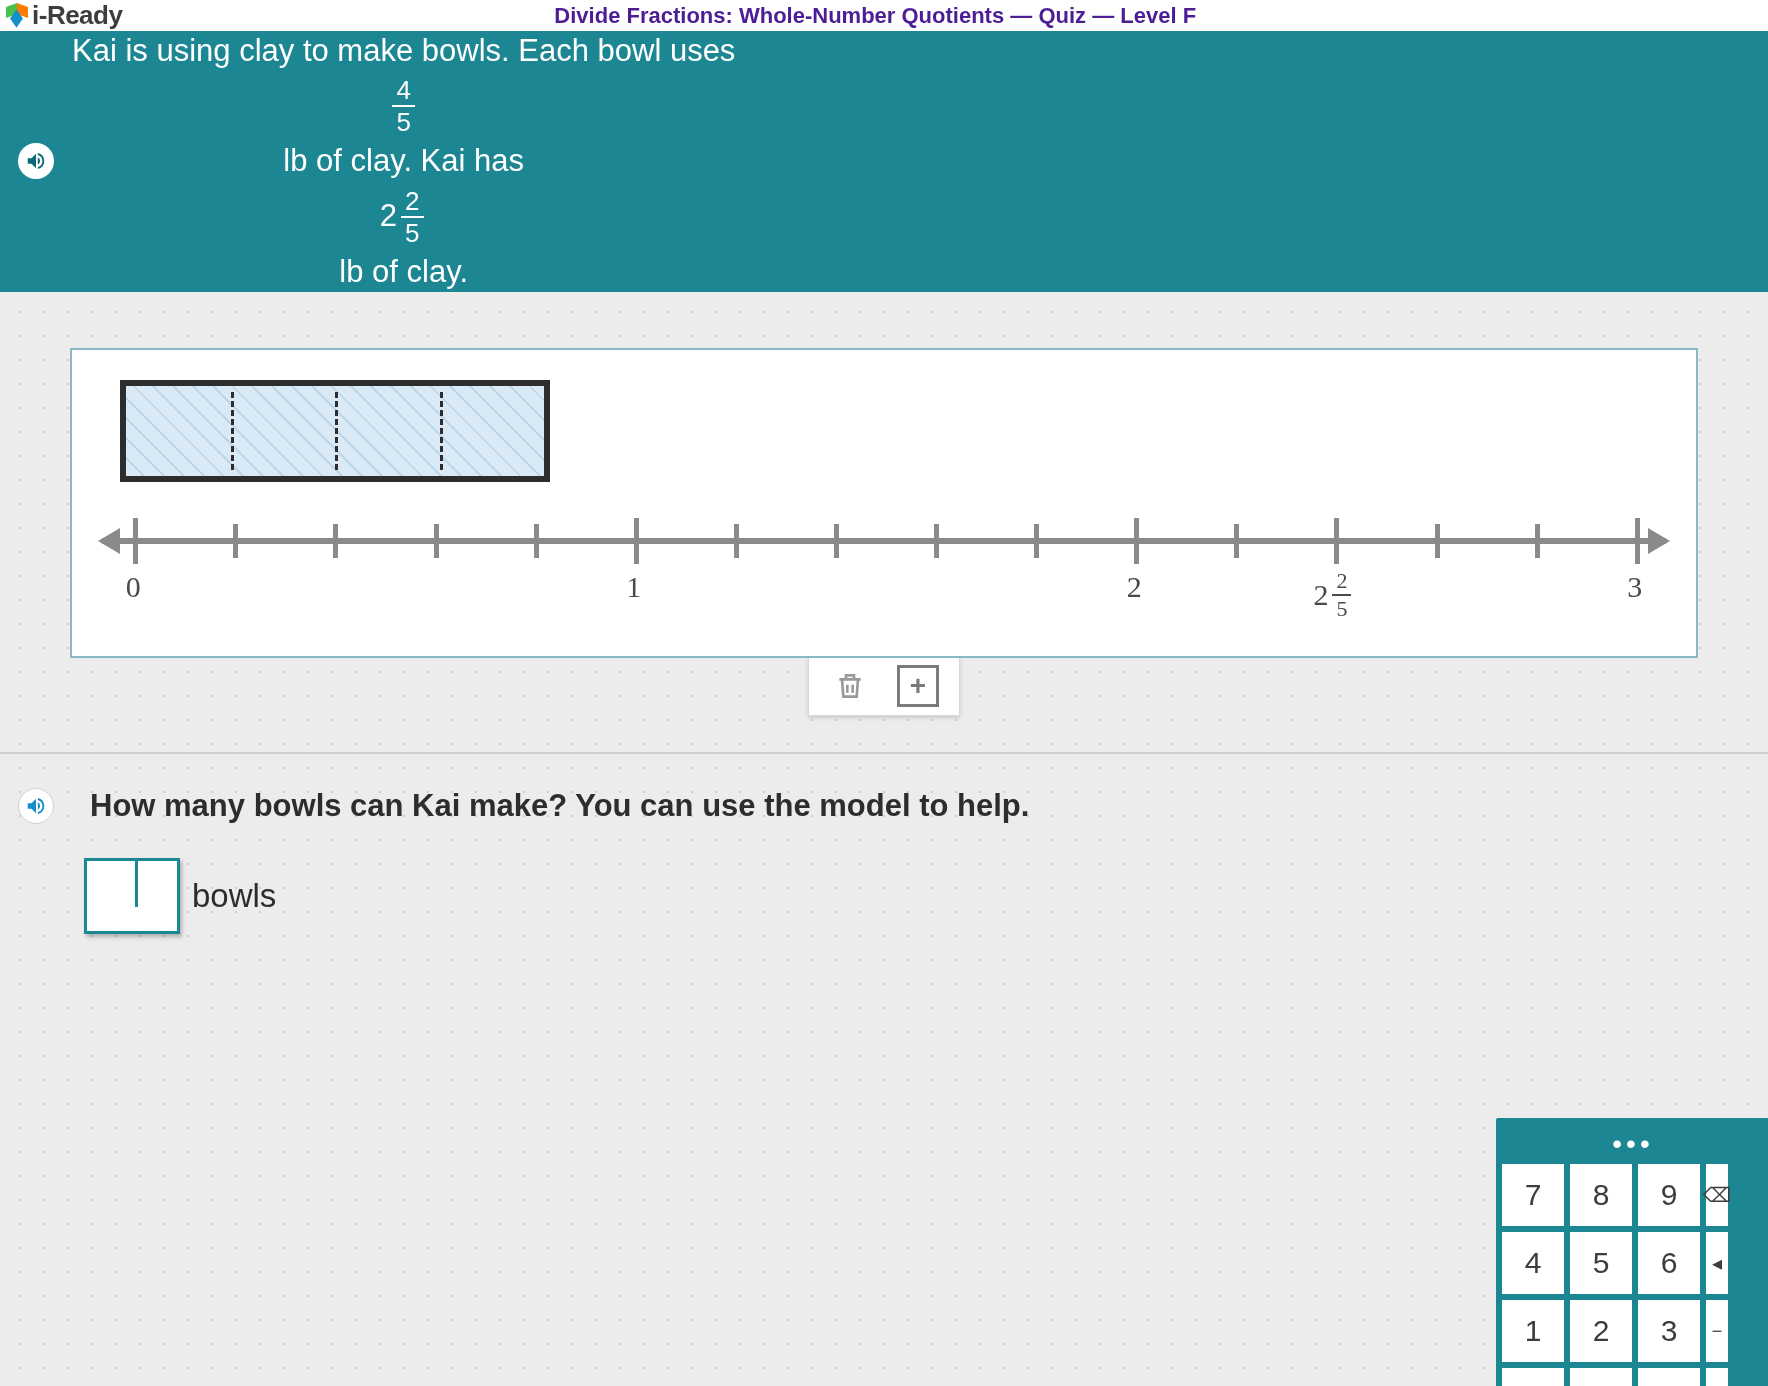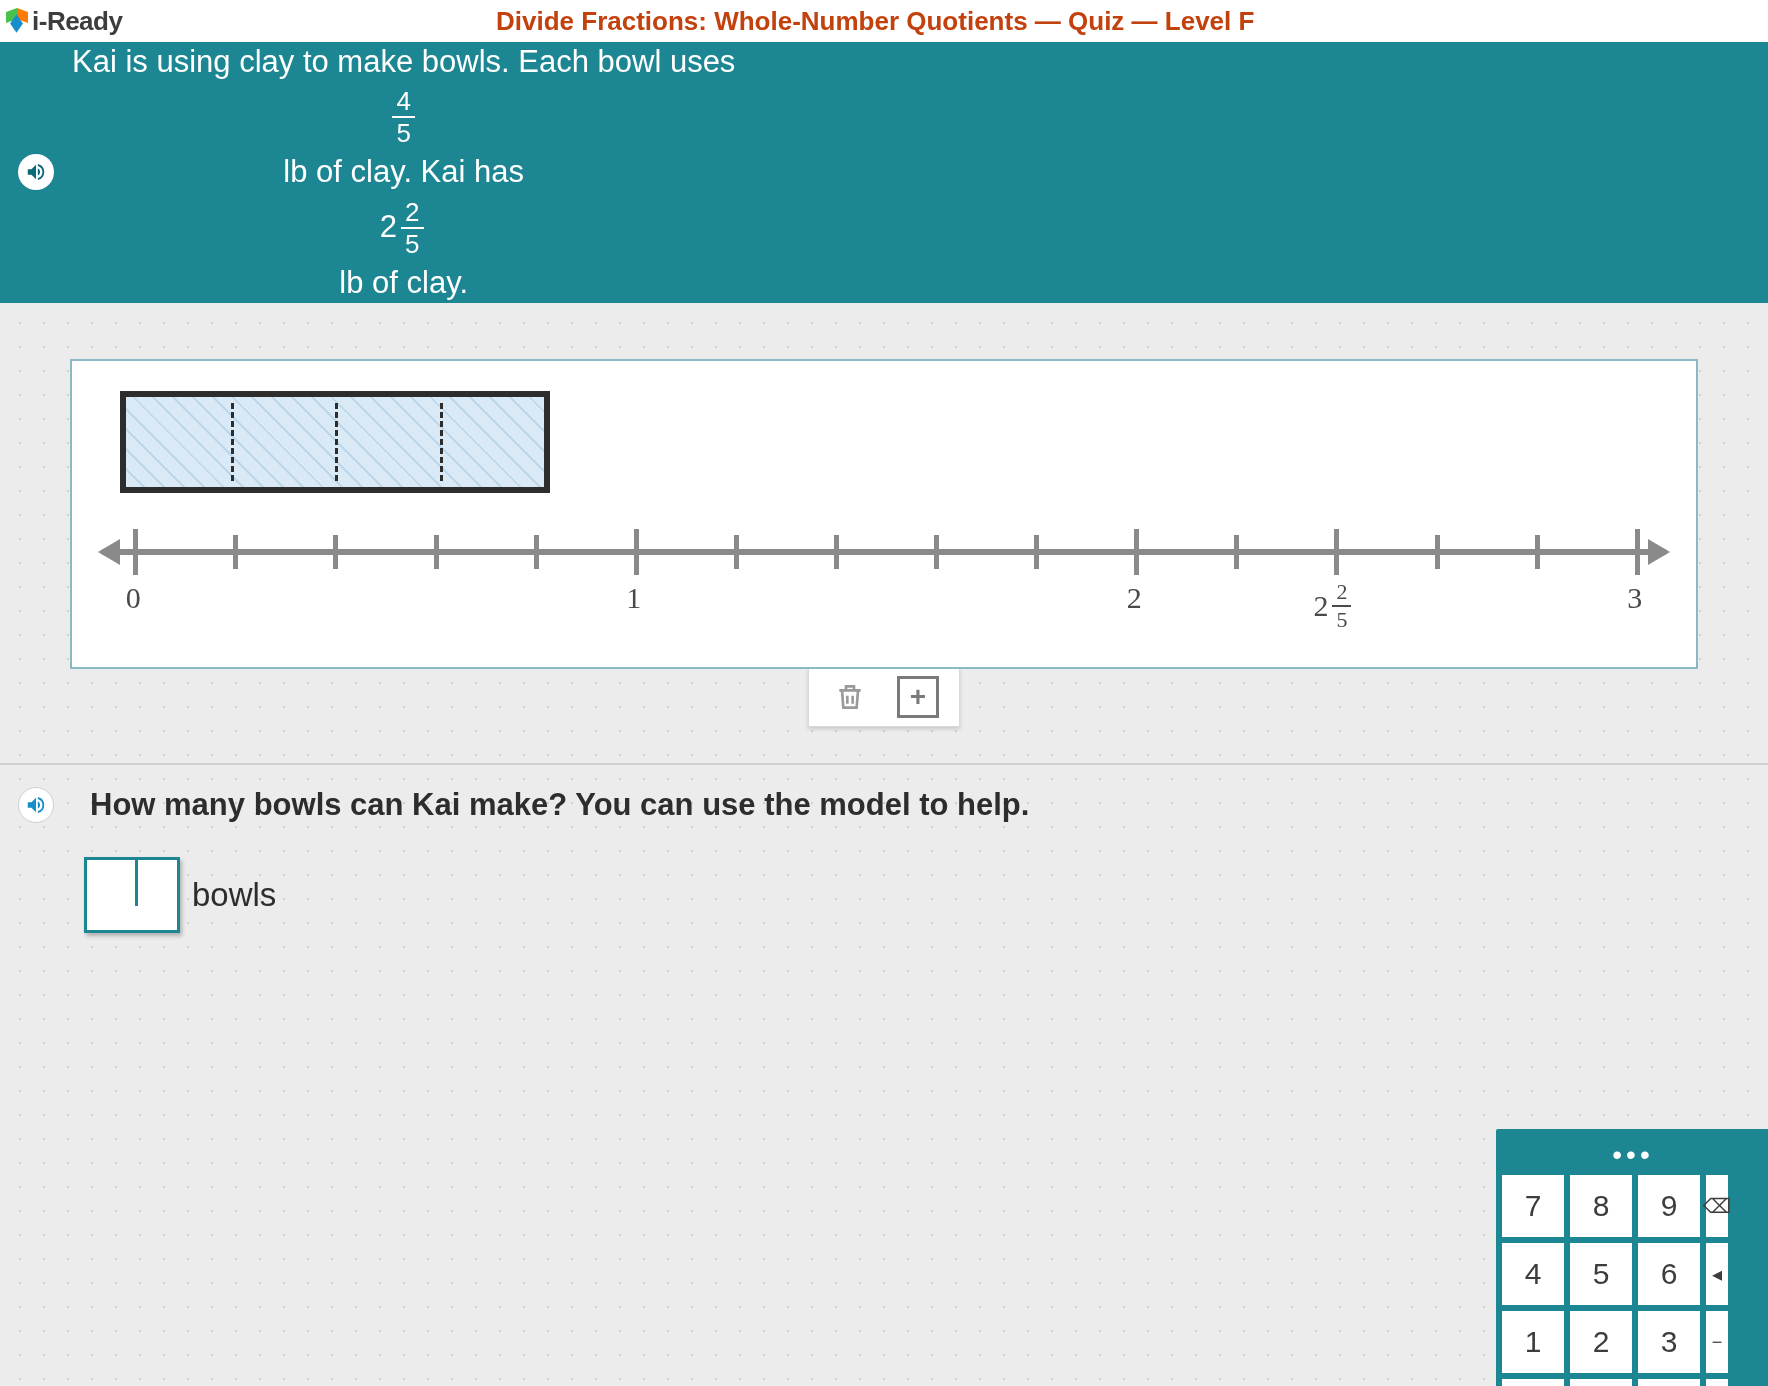--- a/index.html
+++ b/index.html
@@ -1,26 +1,26 @@
 <!DOCTYPE html>
 <html><head>
 <meta charset="utf-8">
 <style>
   * { margin:0; padding:0; box-sizing:border-box; }
   html,body { width:1768px; height:1386px; font-family:Arial,Helvetica,sans-serif; background:#fff; overflow:hidden; }
   
-  .top-header { height:42px; display:flex; align-items:center; background:#fff; }
+  .top-header { height:31px; display:flex; align-items:center; background:#fff; }
   .logo { display:flex; align-items:center; margin-left:6px; }
   .logo-cube { width:22px; height:22px; position:relative; margin-right:4px; }
   .logo-cube span { position:absolute; width:11px; height:11px; }
   .lc1{background:#49c24b;left:0;top:0;transform:skewY(-20deg);}
   .lc2{background:#ff7a00;left:11px;top:0;transform:skewY(20deg);}
   .lc3{background:#168ecb;left:5px;top:8px;width:12px;height:10px;transform:rotate(45deg) skew(10deg,10deg);}
   .logo-text { font-weight:700; font-size:26px; color:#3d3d3d; letter-spacing:-0.5px;}
-  .lesson-title { flex:1; text-align:center; font-size:26px; color:#c2410c; font-weight:600; }
+  .lesson-title { flex:1; text-align:center; font-size:22px; color:#4c1d95; font-weight:600; }
   
   .problem-bar { background:#1c8693; color:#fff; min-height:112px; display:flex; align-items:center; padding:0 18px; font-size:31px; }
   .audio-btn { width:36px; height:36px; border-radius:50%; background:#fff; display:flex; align-items:center; justify-content:center; margin-right:18px; flex-shrink:0; cursor:pointer;}
   .audio-btn svg { width:22px; height:22px; fill:#0a6b78; }
   .problem-text { display:flex; align-items:center; flex-wrap:wrap; gap:6px; line-height:1.3;flex-direction:column;}
   .frac { display:inline-flex; flex-direction:column; align-items:center; font-size:26px; line-height:1; vertical-align:middle; margin:0 4px;}
   .frac .n { border-bottom:2px solid currentColor; padding:0 4px 2px;}
   .frac .d { padding-top:2px;}
   .mixed { display:inline-flex; align-items:center;}
   
@@ -52,21 +52,21 @@
   .nl-label .frac .n{border-color:#4a4a4a;}
   
   .tool-strip { display:flex; justify-content:center; margin-top:-2px;}
   .tool-box { background:#fff; border:1px solid #d9d9d9; box-shadow:0 2px 4px rgba(0,0,0,.15); padding:8px 20px; display:flex; gap:26px;}
   .tool-btn { width:42px; height:42px; display:flex; align-items:center; justify-content:center; cursor:pointer; color:#7a7a7a;}
   .tool-btn.plus { border:3px solid #7a7a7a; font-size:28px; font-weight:700;}
   .trash svg{width:32px;height:32px;fill:none;stroke:#9a9a9a;stroke-width:2;}
   
   .divider { height:2px; background:#cfcfcf; margin:36px 0 0;}
   
-  .question-area { padding:22px 18px 0; }
+  .question-area { padding:34px 18px 0; }
   .q-row { display:flex; align-items:center; gap:18px; font-size:31px; color:#2d2d2d; font-weight:600;}
   .q-row .audio-btn{background:#fff; border:1px solid #d0d0d0;}
   .q-row .audio-btn svg{fill:#168ecb;}
   .answer-row { margin:34px 0 0 66px; display:flex; align-items:center; gap:12px; font-size:33px; color:#2d2d2d;}
   .answer-input { width:96px; height:76px; border:3px solid #1c8693; background:#fff; font-size:34px; text-align:center; outline:none; box-shadow:2px 3px 4px rgba(0,0,0,.25);}
   .cursor-bar{display:inline-block;width:3px;height:46px;background:#1c8693;animation:blink 1s step-end infinite;vertical-align:middle;margin-left:8px;}
   
   .keypad { position:absolute; right:0; bottom:88px; width:272px; background:#1c8693; padding:6px 4px 6px 6px; border-top-left-radius:2px;}
   .kp-header{ height:40px; display:flex; align-items:center; justify-content:center; color:#fff; font-size:28px; letter-spacing:4px; cursor:pointer;}
   .kp-grid{ display:grid; grid-template-columns:repeat(4,62px); grid-auto-rows:62px; gap:6px;}

